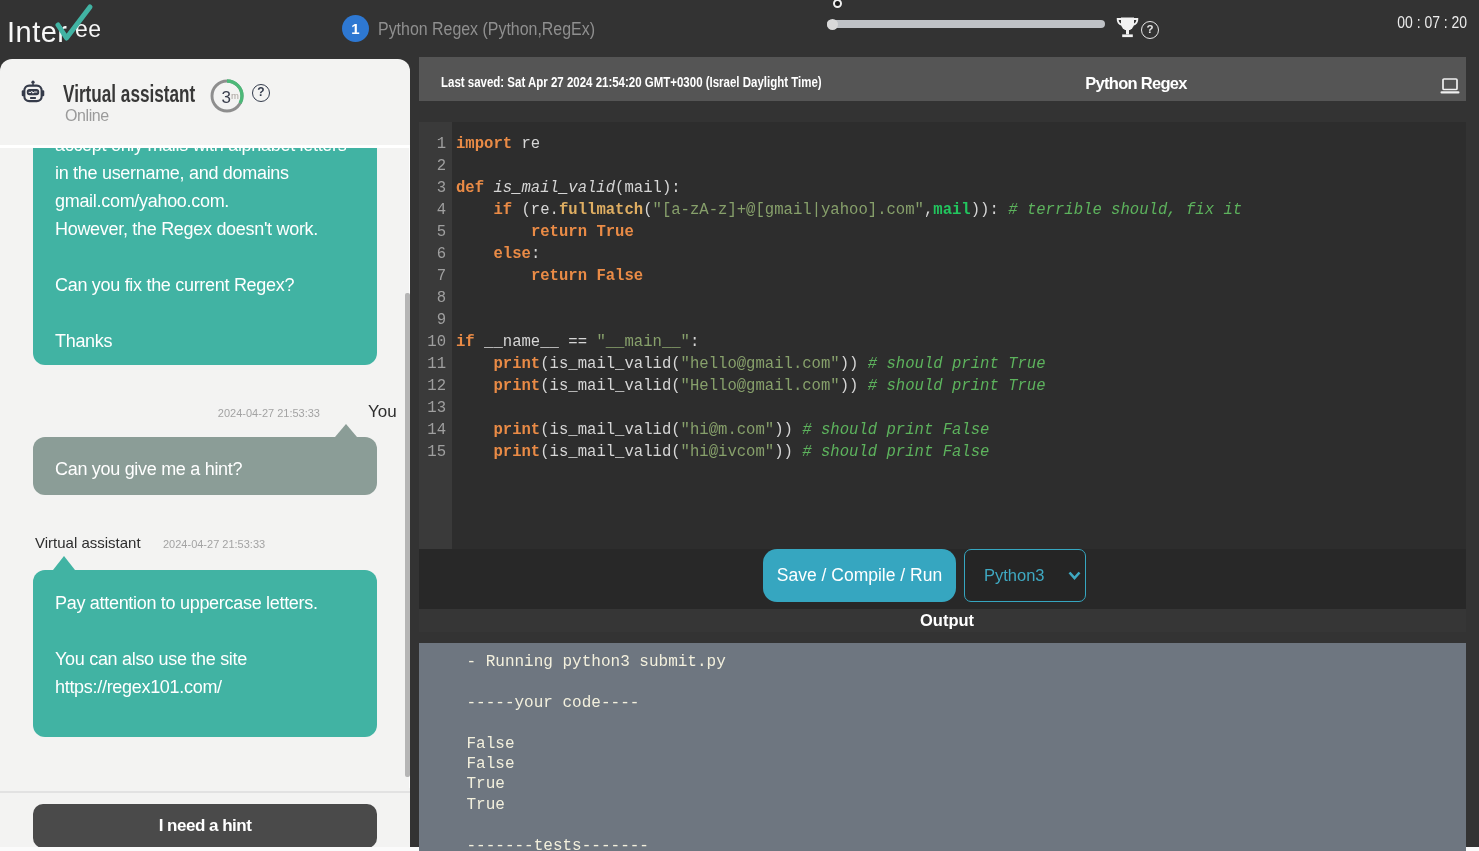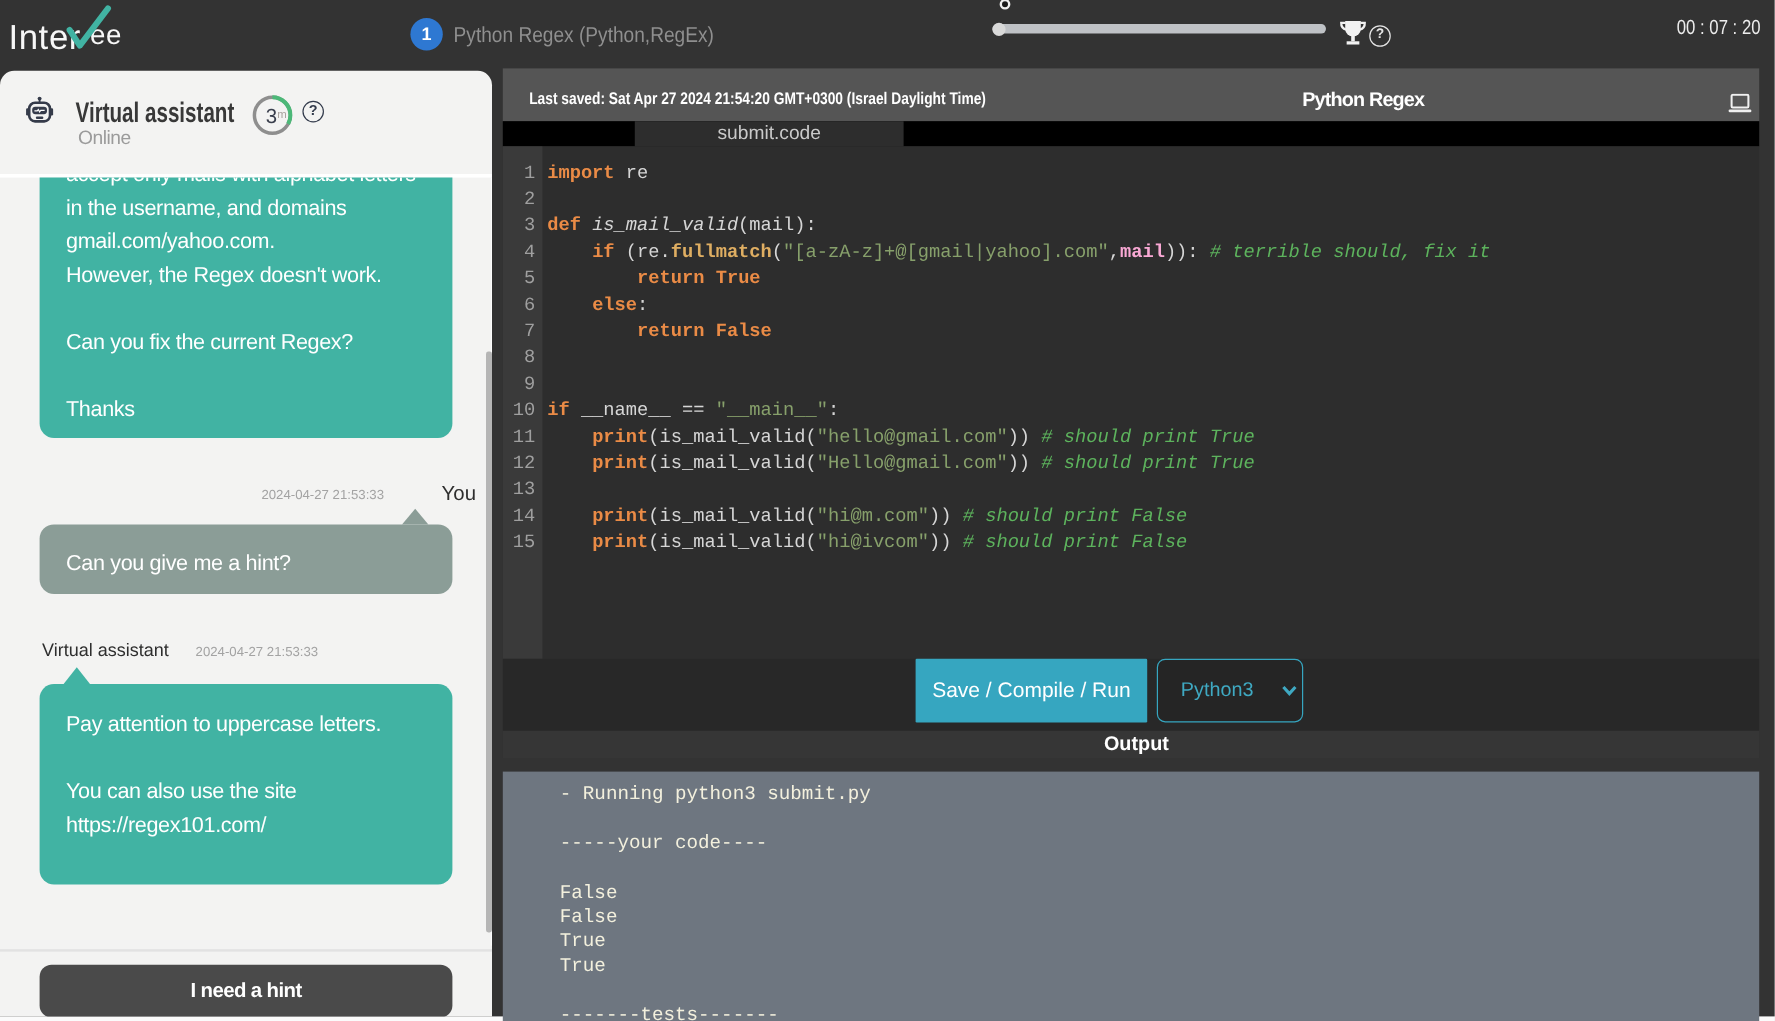--- a/index.html
+++ b/index.html
@@ -54,21 +54,21 @@
   #editor { left:0; top:65px; width:1047px; height:427px; background:#2d2d2d; }
   #gutter { left:0; top:0; width:33px; height:427px; background:#3a3a3a; }
   #gutNums { left:0; top:11px; width:27px; text-align:right; font-family:"Liberation Mono", monospace; font-size:15.6px; line-height:22px; color:#9f9f9f; }
   #code { left:37px; top:11px; font-family:"Liberation Mono", monospace; font-size:15.6px; line-height:22px; color:#d6d6d6; white-space:pre; }
   .k { color:#ea8b46; font-weight:bold; }
   .g { color:#dfae62; font-weight:bold; }
   .fn { color:#d5d5d5; font-style:italic; }
   .s { color:#87a06b; }
   .c { color:#5db35d; font-style:italic; }
   #btnzone { left:0; top:492px; width:1047px; height:60px; background:#282828; }
-  #saveBtn { left:344px; top:0; width:193px; height:53px; background:#36a6c0; border-radius:1px; color:#fff; font-size:17.5px; text-align:center; line-height:53px; }
+  #saveBtn { left:344px; top:0; width:193px; height:53px; background:#36a6c0; border-radius:14px; color:#fff; font-size:17.5px; text-align:center; line-height:53px; }
   #langSel { left:545px; top:0; width:122px; height:53px; background:#252525; border:1.5px solid #36a6c0; border-radius:7px; }
   #langTxt { left:19px; top:16px; font-size:16.5px; color:#3fa9c2; }
   #outbar { left:0; top:552px; width:1047px; height:23px; background:#363636; color:#fff; font-size:16.5px; font-weight:bold; text-align:center; text-indent:9px; line-height:23px; }
   #console { left:0; top:586px; width:1047px; height:215px; background:#6e7680; }
   #conText { left:47.5px; top:9px; font-family:"Liberation Mono", monospace; font-size:16px; line-height:20.4px; color:#f3f0dd; white-space:pre; }
 </style>
 </head>
 <body>
 <div id="root">
 
@@ -133,30 +133,27 @@
 
   <div class="abs" id="right">
     <div class="abs" id="rhead">
       <div class="abs" id="lastSaved">Last saved: Sat Apr 27 2024 21:54:20 GMT+0300 (Israel Daylight Time)</div>
       <div class="abs" id="rTitle">Python Regex</div>
       <svg class="abs" id="laptop" width="20" height="17" viewBox="0 0 20 17">
         <rect x="3" y="1" width="14" height="10.5" rx="1" fill="none" stroke="#f0f0f0" stroke-width="1.7"></rect>
         <rect x="0.5" y="13.2" width="19" height="2.3" rx="1.1" fill="#f0f0f0"></rect>
       </svg>
     </div>
-    <div class="abs" id="tabrow">
-        <div class="abs" id="tab">submit.code</div>
-      </div>
     <div class="abs" id="editor">
       <div class="abs" id="gutter"></div>
       <div class="abs" id="gutNums">1<br>2<br>3<br>4<br>5<br>6<br>7<br>8<br>9<br>10<br>11<br>12<br>13<br>14<br>15</div>
       <div class="abs" id="code"><span class="k">import</span> re
 
 <span class="k">def</span> <span class="fn">is_mail_valid</span>(mail):
-    <span class="k">if</span> (re.<span class="g">fullmatch</span>(<span class="s">"[a-zA-z]+@[gmail|yahoo].com"</span>,<b style="color:#f9a8d4">mail</b>)): <span class="c"># terrible should, fix it</span>
+    <span class="k">if</span> (re.<span class="g">fullmatch</span>(<span class="s">"[a-zA-z]+@[gmail|yahoo].com"</span>,<b style="color:#22c55e">mail</b>)): <span class="c"># terrible should, fix it</span>
         <span class="k">return</span> <span class="k">True</span>
     <span class="k">else</span>:
         <span class="k">return</span> <span class="k">False</span>
 
 
 <span class="k">if</span> __name__ == <span class="s">"__main__"</span>:
     <span class="k">print</span>(is_mail_valid(<span class="s">"hello@gmail.com"</span>)) <span class="c"># should print True</span>
     <span class="k">print</span>(is_mail_valid(<span class="s">"Hello@gmail.com"</span>)) <span class="c"># should print True</span>
 
     <span class="k">print</span>(is_mail_valid(<span class="s">"hi@m.com"</span>)) <span class="c"># should print False</span>

